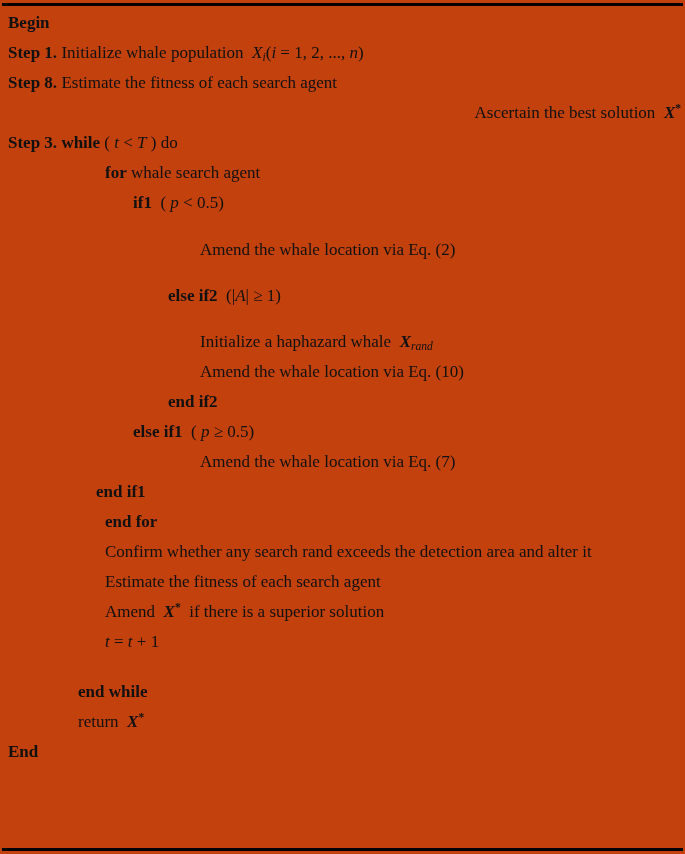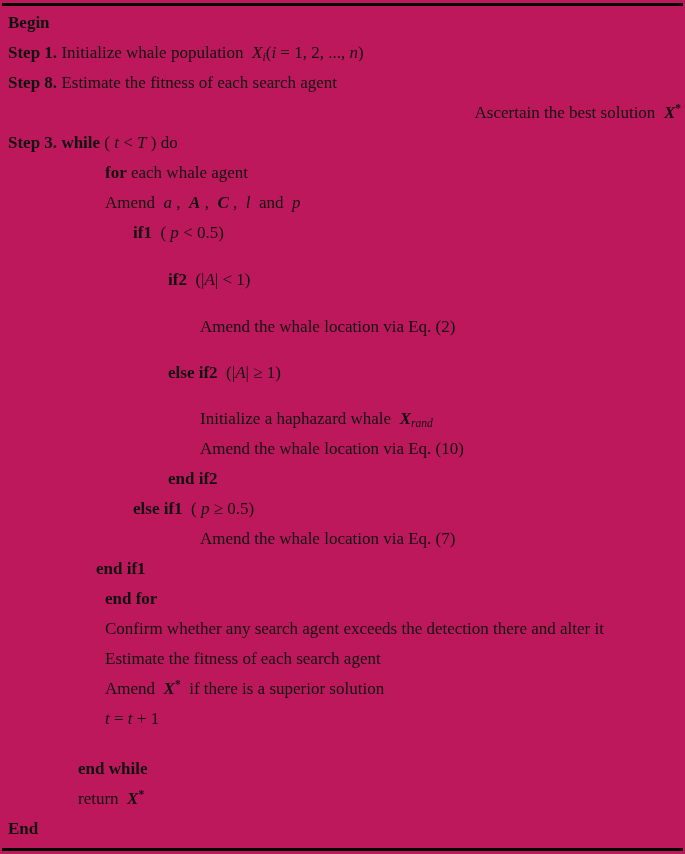--- a/index.html
+++ b/index.html
@@ -1,21 +1,21 @@
 <!DOCTYPE html>
 <html><head>
 <meta charset="utf-8">
 <style>
   html, body { margin: 0; padding: 0; background: #ffffff; }
   .figure {
     position: relative;
     width: 685px;
     height: 854px;
     box-sizing: border-box;
-    background: #be185d;
+    background: #c2410c;
     font-family: "Liberation Serif", serif;
     font-size: 17px;
     color: #111111;
     overflow: hidden;
   }
   .rule {
     position: absolute;
     left: 2px;
     right: 2px;
     height: 3px;
@@ -46,34 +46,32 @@
 <body>
 
 <div class="figure">
   <div class="rule top"></div>
   <div class="code" id="code">
       <div class="line" style="margin-left: 0px;"><span class="b">Begin</span></div>
       <div class="line" style="margin-left: 0px;"><span class="b">Step 1.</span><span> Initialize whale population  </span><span class="i">X</span><sub class="i">i</sub><span>(</span><span class="i">i</span><span> = 1, 2, ..., </span><span class="i">n</span><span>)</span></div>
       <div class="line" style="margin-left: 0px;"><span class="b">Step 8.</span><span> Estimate the fitness of each search agent</span></div>
       <div class="line" style="margin-left: 54px; text-align: right;"><span>Ascertain the best solution  </span><span class="b i">X</span><sup class="b">*</sup></div>
       <div class="line" style="margin-left: 0px;"><span class="b">Step 3. </span><span class="b">while</span><span> ( </span><span class="i">t</span><span> &lt; </span><span class="i">T</span><span> ) do</span></div>
-      <div class="line" style="margin-left: 97px;"><span class="b">for</span><span> each whale agent</span></div>
-      <div class="line" style="margin-left: 97px;"><span>Amend  </span><span class="i">a</span><span> ,  </span><span class="b i">A</span><span> ,  </span><span class="b i">C</span><span> ,  </span><span class="i">l</span><span>  and  </span><span class="i">p</span></div>
+      <div class="line" style="margin-left: 97px;"><span class="b">for</span><span> whale search agent</span></div>
       <div class="line" style="margin-left: 125px;"><span class="b">if1</span><span>  ( </span><span class="i">p</span><span> &lt; 0.5)</span></div>
-      <div class="line" style="margin-left: 160px; margin-top: 17px;"><span class="b">if2</span><span>  (|</span><span class="i">A</span><span>| &lt; 1)</span></div>
       <div class="line" style="margin-left: 192px; margin-top: 17px;"><span>Amend the whale location via Eq. (2)</span></div>
       <div class="line" style="margin-left: 160px; margin-top: 16px;"><span class="b">else if2</span><span>  (|</span><span class="i">A</span><span>| ≥ 1)</span></div>
       <div class="line" style="margin-left: 192px; margin-top: 16px;"><span>Initialize a haphazard whale  </span><span class="b i">X</span><sub class="i">rand</sub></div>
       <div class="line" style="margin-left: 192px;"><span>Amend the whale location via Eq. (10)</span></div>
       <div class="line" style="margin-left: 160px;"><span class="b">end if2</span></div>
       <div class="line" style="margin-left: 125px;"><span class="b">else if1</span><span>  ( </span><span class="i">p</span><span> ≥ 0.5)</span></div>
       <div class="line" style="margin-left: 192px;"><span>Amend the whale location via Eq. (7)</span></div>
       <div class="line" style="margin-left: 88px;"><span class="b">end if1</span></div>
       <div class="line" style="margin-left: 97px;"><span class="b">end for</span></div>
-      <div class="line" style="margin-left: 97px;"><span>Confirm whether any search agent exceeds the detection there and alter it</span></div>
+      <div class="line" style="margin-left: 97px;"><span>Confirm whether any search rand exceeds the detection area and alter it</span></div>
       <div class="line" style="margin-left: 97px;"><span>Estimate the fitness of each search agent</span></div>
       <div class="line" style="margin-left: 97px; font-family: Liberation Serif, serif;"><span>Amend  </span><span class="b i">X</span><sup class="b">*</sup><span>  if there is a superior solution</span></div>
       <div class="line" style="margin-left: 97px;"><span class="i">t</span><span> = </span><span class="i">t</span><span> + 1</span></div>
       <div class="line" style="margin-left: 70px; margin-top: 20px;"><span class="b">end while</span></div>
       <div class="line" style="margin-left: 70px;"><span>return  </span><span class="b i">X</span><sup class="b">*</sup></div>
       <div class="line" style="margin-left: 0px;"><span class="b">End</span></div>
     </div>
   <div class="rule bottom"></div>
 </div>
 

